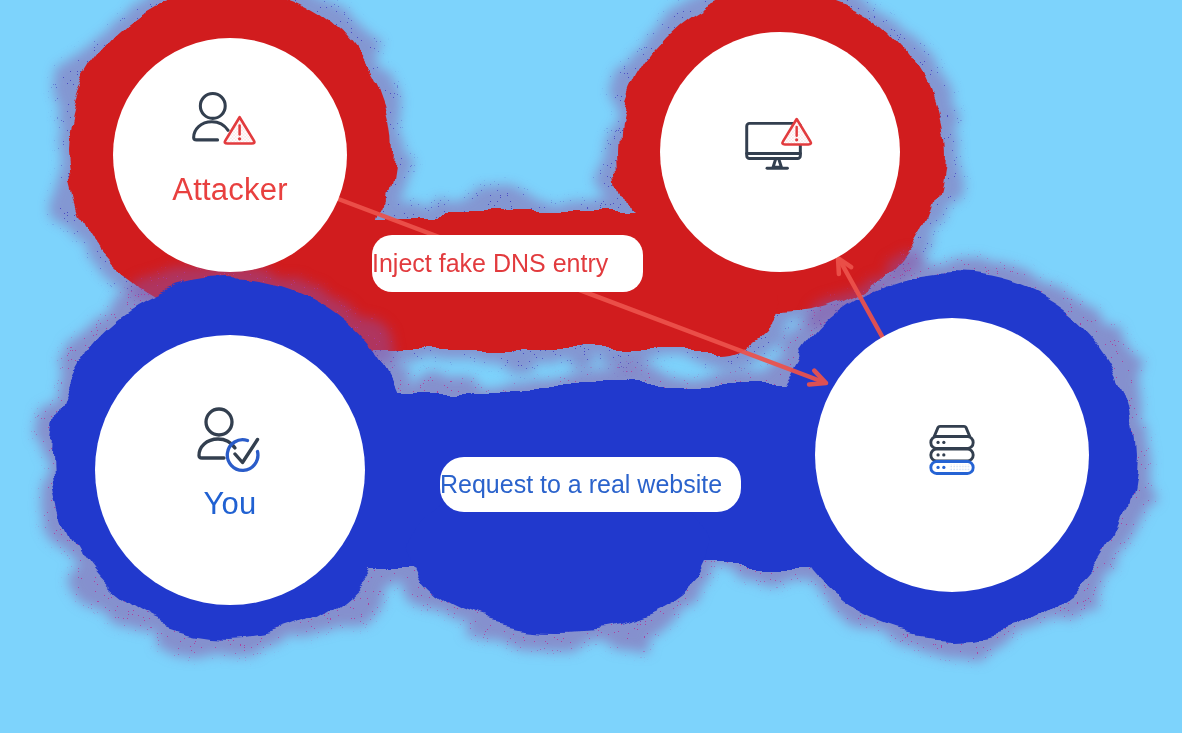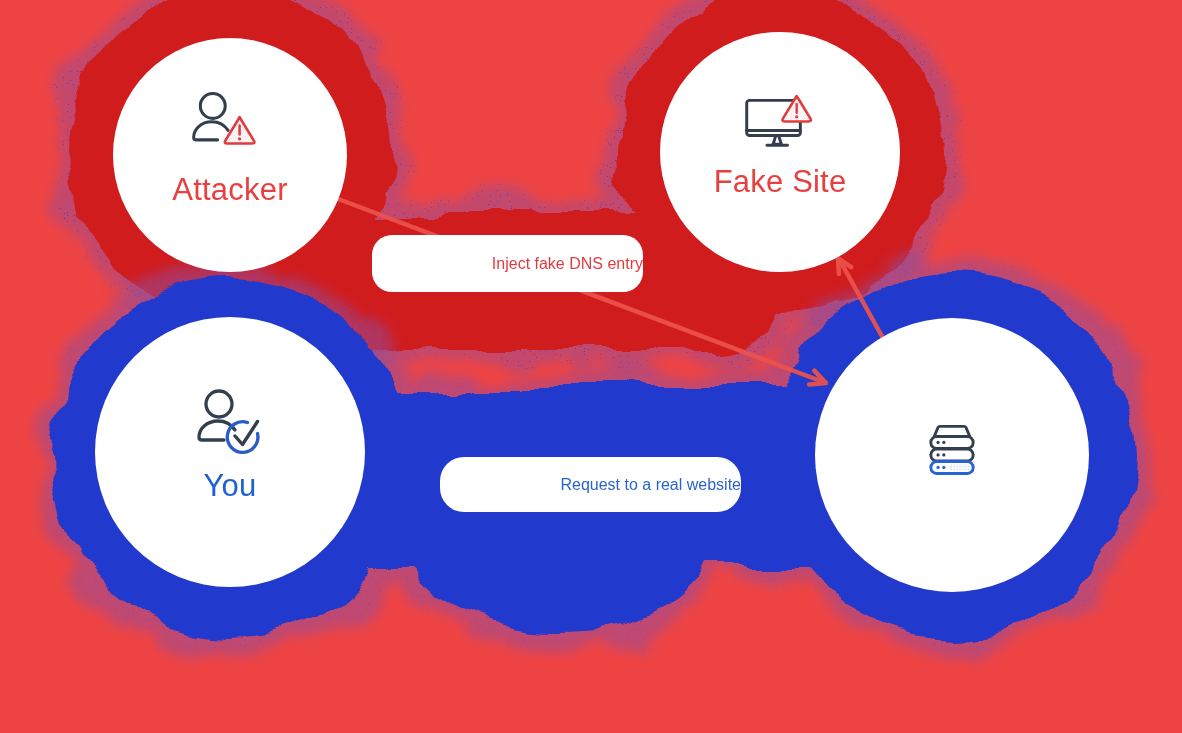--- a/index.html
+++ b/index.html
@@ -1,49 +1,49 @@
 <!DOCTYPE html>
 <html><head>
 <meta charset="utf-8">
 <style>
   html,body{margin:0;padding:0;background:#ffffff;}
   .canvas{
     position:relative;
     width:1182px;height:733px;
     overflow:hidden;
-    background:#ef4444;
+    background:#7dd3fc;
     font-family:"Liberation Sans","DejaVu Sans",sans-serif;
   }
   .blobs{position:absolute;left:0;top:0;}
   .node{
     position:absolute;
     background:#ffffff;
     border-radius:50%;
     display:flex;flex-direction:column;
     align-items:center;justify-content:center;
   }
   .node .icon-wrap{display:flex;align-items:center;justify-content:center;transform:translateY(-6px);}
   .node .node-label{
     margin-top:10px;
     font-size:31px;
     letter-spacing:.2px;
     transform:translateY(-6px);
     white-space:nowrap;
   }
   .node-attacker{left:113px;top:38px;width:234px;height:234px;}
   .node-fake{left:660px;top:32px;width:240px;height:240px;}
-  .node-you{left:95px;top:317px;width:270px;height:270px;}
+  .node-you{left:95px;top:335px;width:270px;height:270px;}
   .node-dns{left:815px;top:318px;width:274px;height:274px;}
   .label-red{color:#e8403f;}
   .label-blue{color:#2061d2;}
   .pill{
     position:absolute;
     background:#ffffff;
-    display:flex;align-items:center;justify-content:flex-end;
-    font-size:16px;
+    display:flex;align-items:center;justify-content:flex-start;
+    font-size:25px;
     white-space:nowrap;
   }
   .pill-inject{left:372px;top:235px;width:271px;height:57px;border-radius:20px;color:#e23b3e;}
   .pill-request{left:440px;top:425px;width:301px;height:55px;border-radius:24px;color:#2b63cc;margin-top:32px;}
 </style>
 </head>
 <body>
 
 <div class="canvas">
 
@@ -158,21 +158,20 @@
           <path d="M35.5 46 L32.5 55.5 H41.5 L38.5 46"></path>
           <path d="M26 56.5 H48"></path>
         </g>
         <g transform="translate(40,0) scale(0.82)">
           <path d="M22 4 L40 33.5 Q42.5 37.5 37.5 37.5 H6.5 Q1.5 37.5 4 33.5 Z" fill="url(#pinkDotsB)" stroke="#e23b3e" stroke-width="3.4" stroke-linejoin="round"></path>
           <line x1="22" y1="14.5" x2="22" y2="26" stroke="#e23b3e" stroke-width="3.2" stroke-linecap="round"></line>
           <circle cx="22" cy="31.5" r="2.1" fill="#e23b3e"></circle>
         </g>
       </svg>
     </div>
-    <div class="node-label label-red">Fake Site</div>
   </div>
 
   <div class="node node-you">
     <div class="icon-wrap">
       <svg width="80" height="70" viewBox="0 0 80 70">
         <g fill="none" stroke="#333f4f" stroke-width="3.3" stroke-linecap="round" stroke-linejoin="round">
           <circle cx="29" cy="16" r="13"></circle>
           <path d="M45 42 C41 36 35 33 28 33 C16.5 33 9 41 9 49.5 Q9 52 12 52 H34"></path>
         </g>
         <path d="M67.5 45.5 A15.3 15.3 0 1 1 57.5 34.5" fill="none" stroke="#2a5cc9" stroke-width="3.3" stroke-linecap="round"></path>

